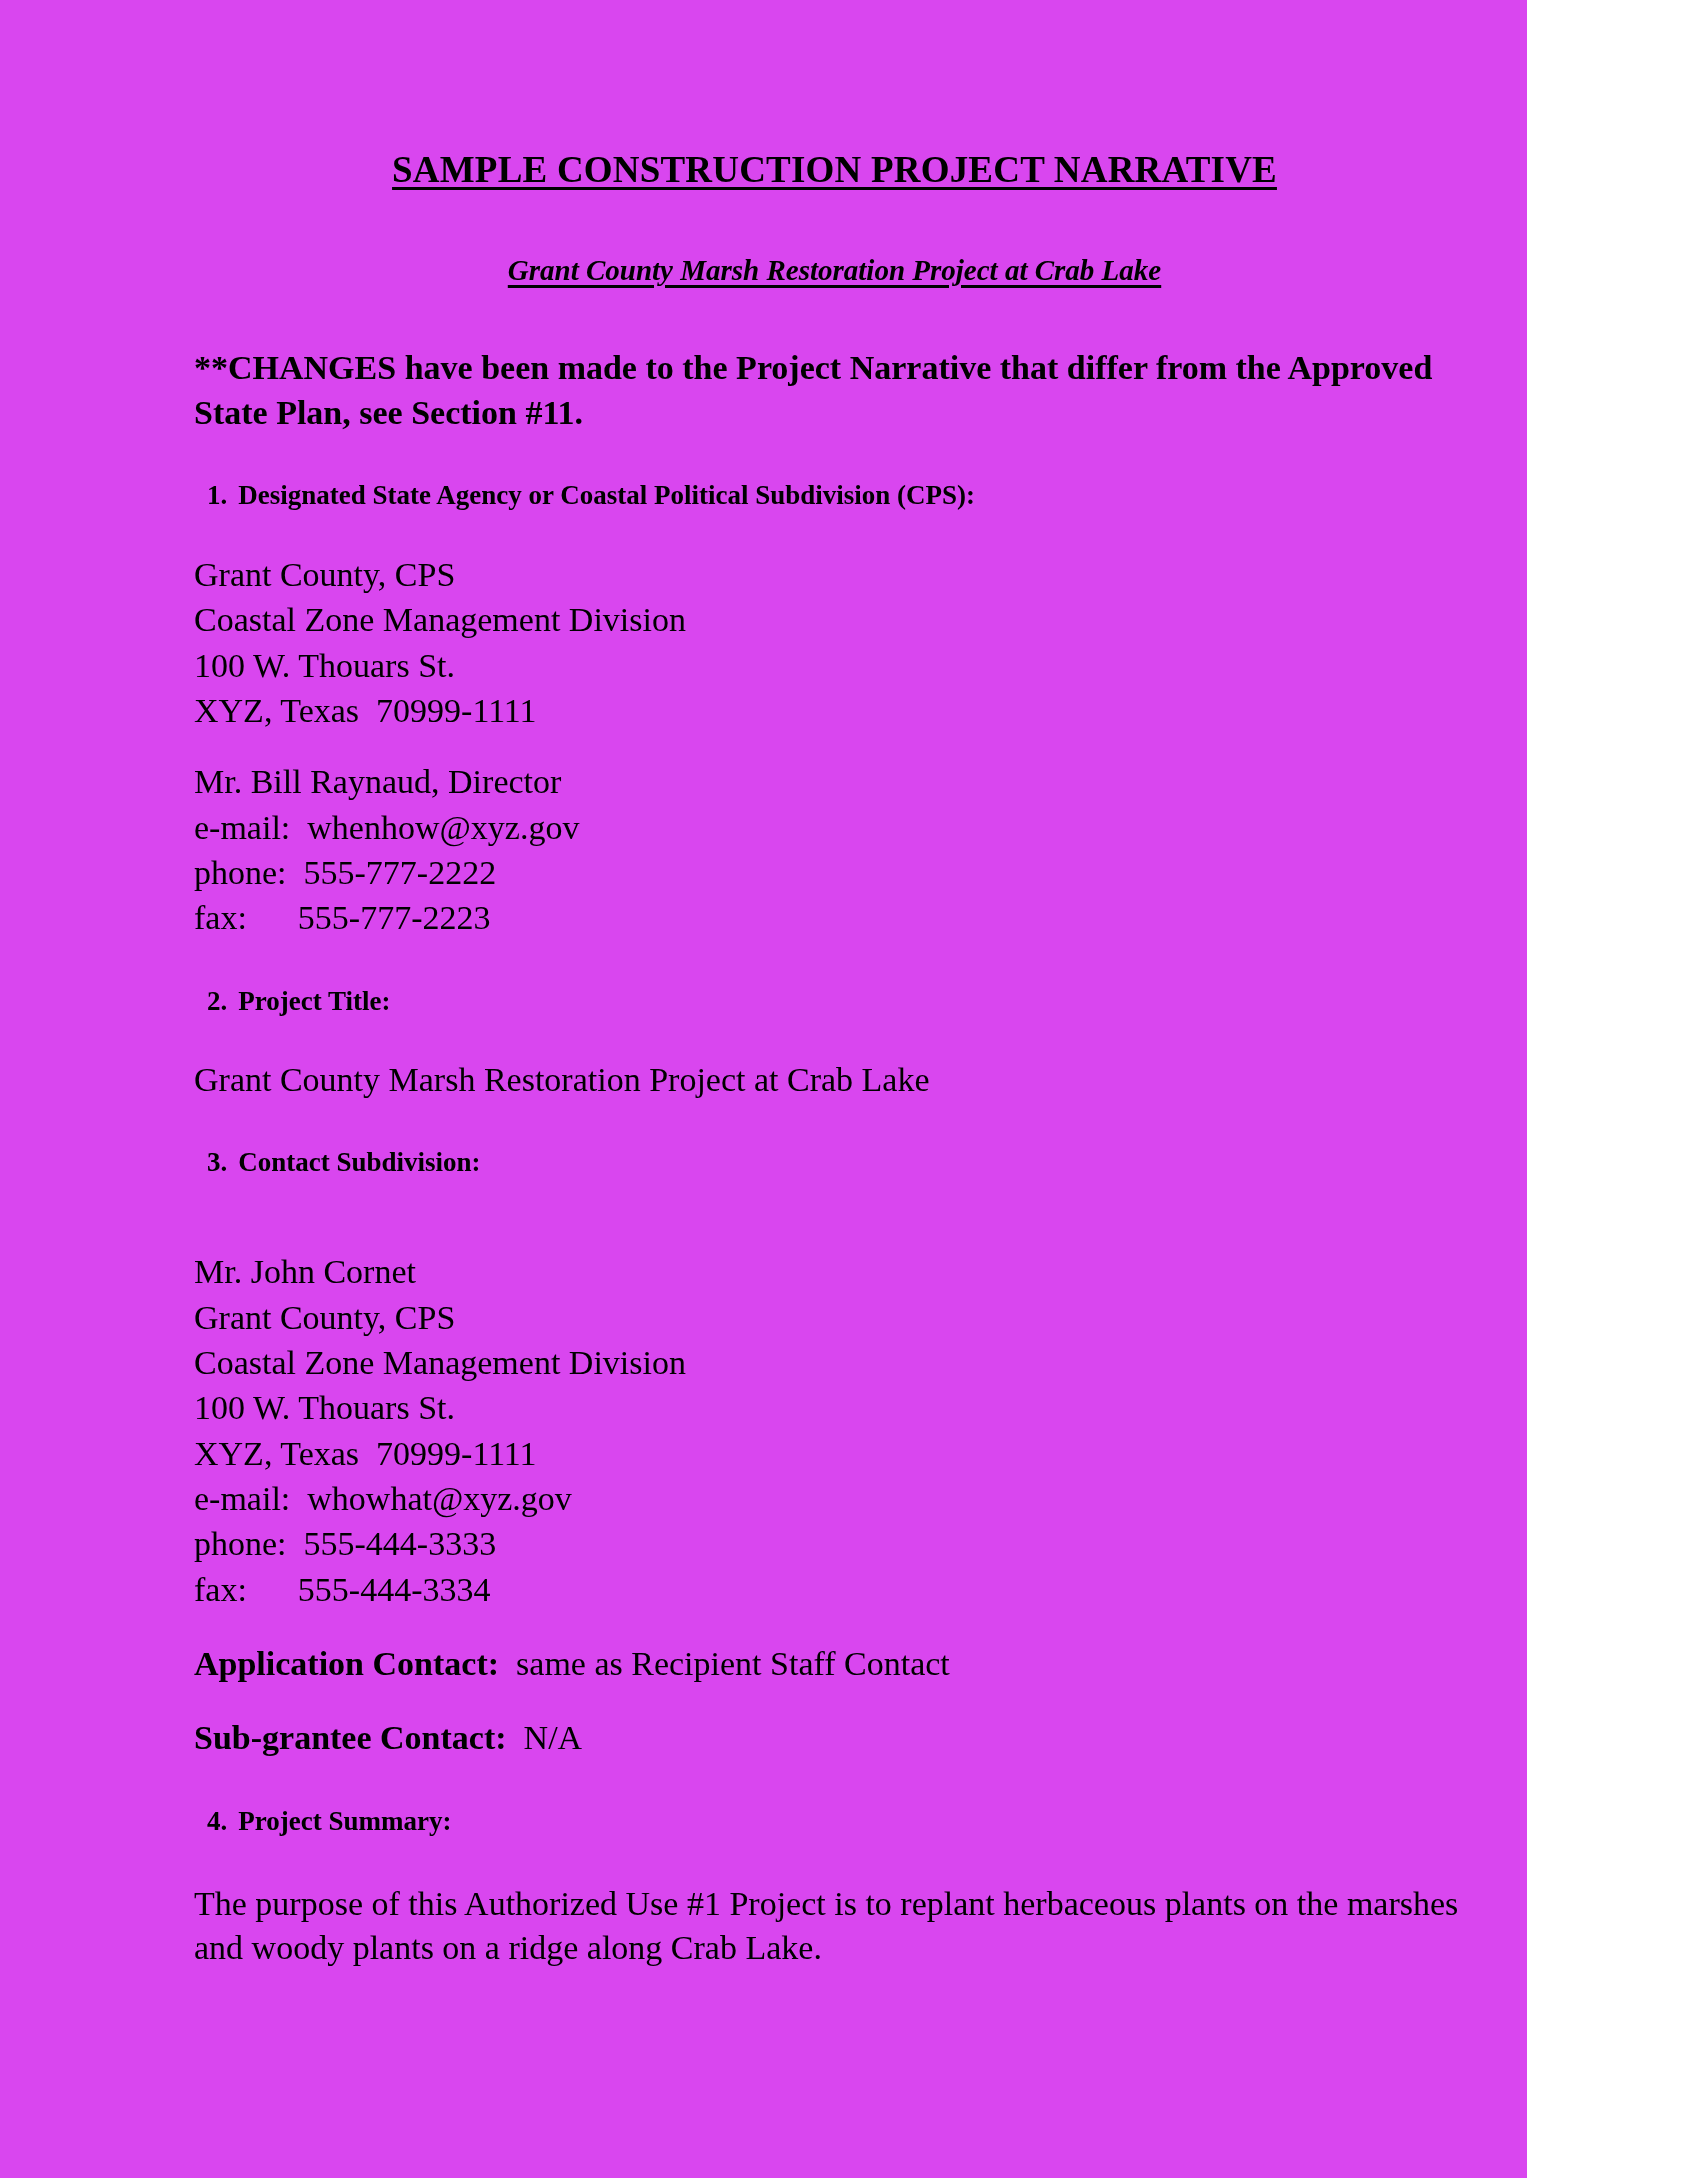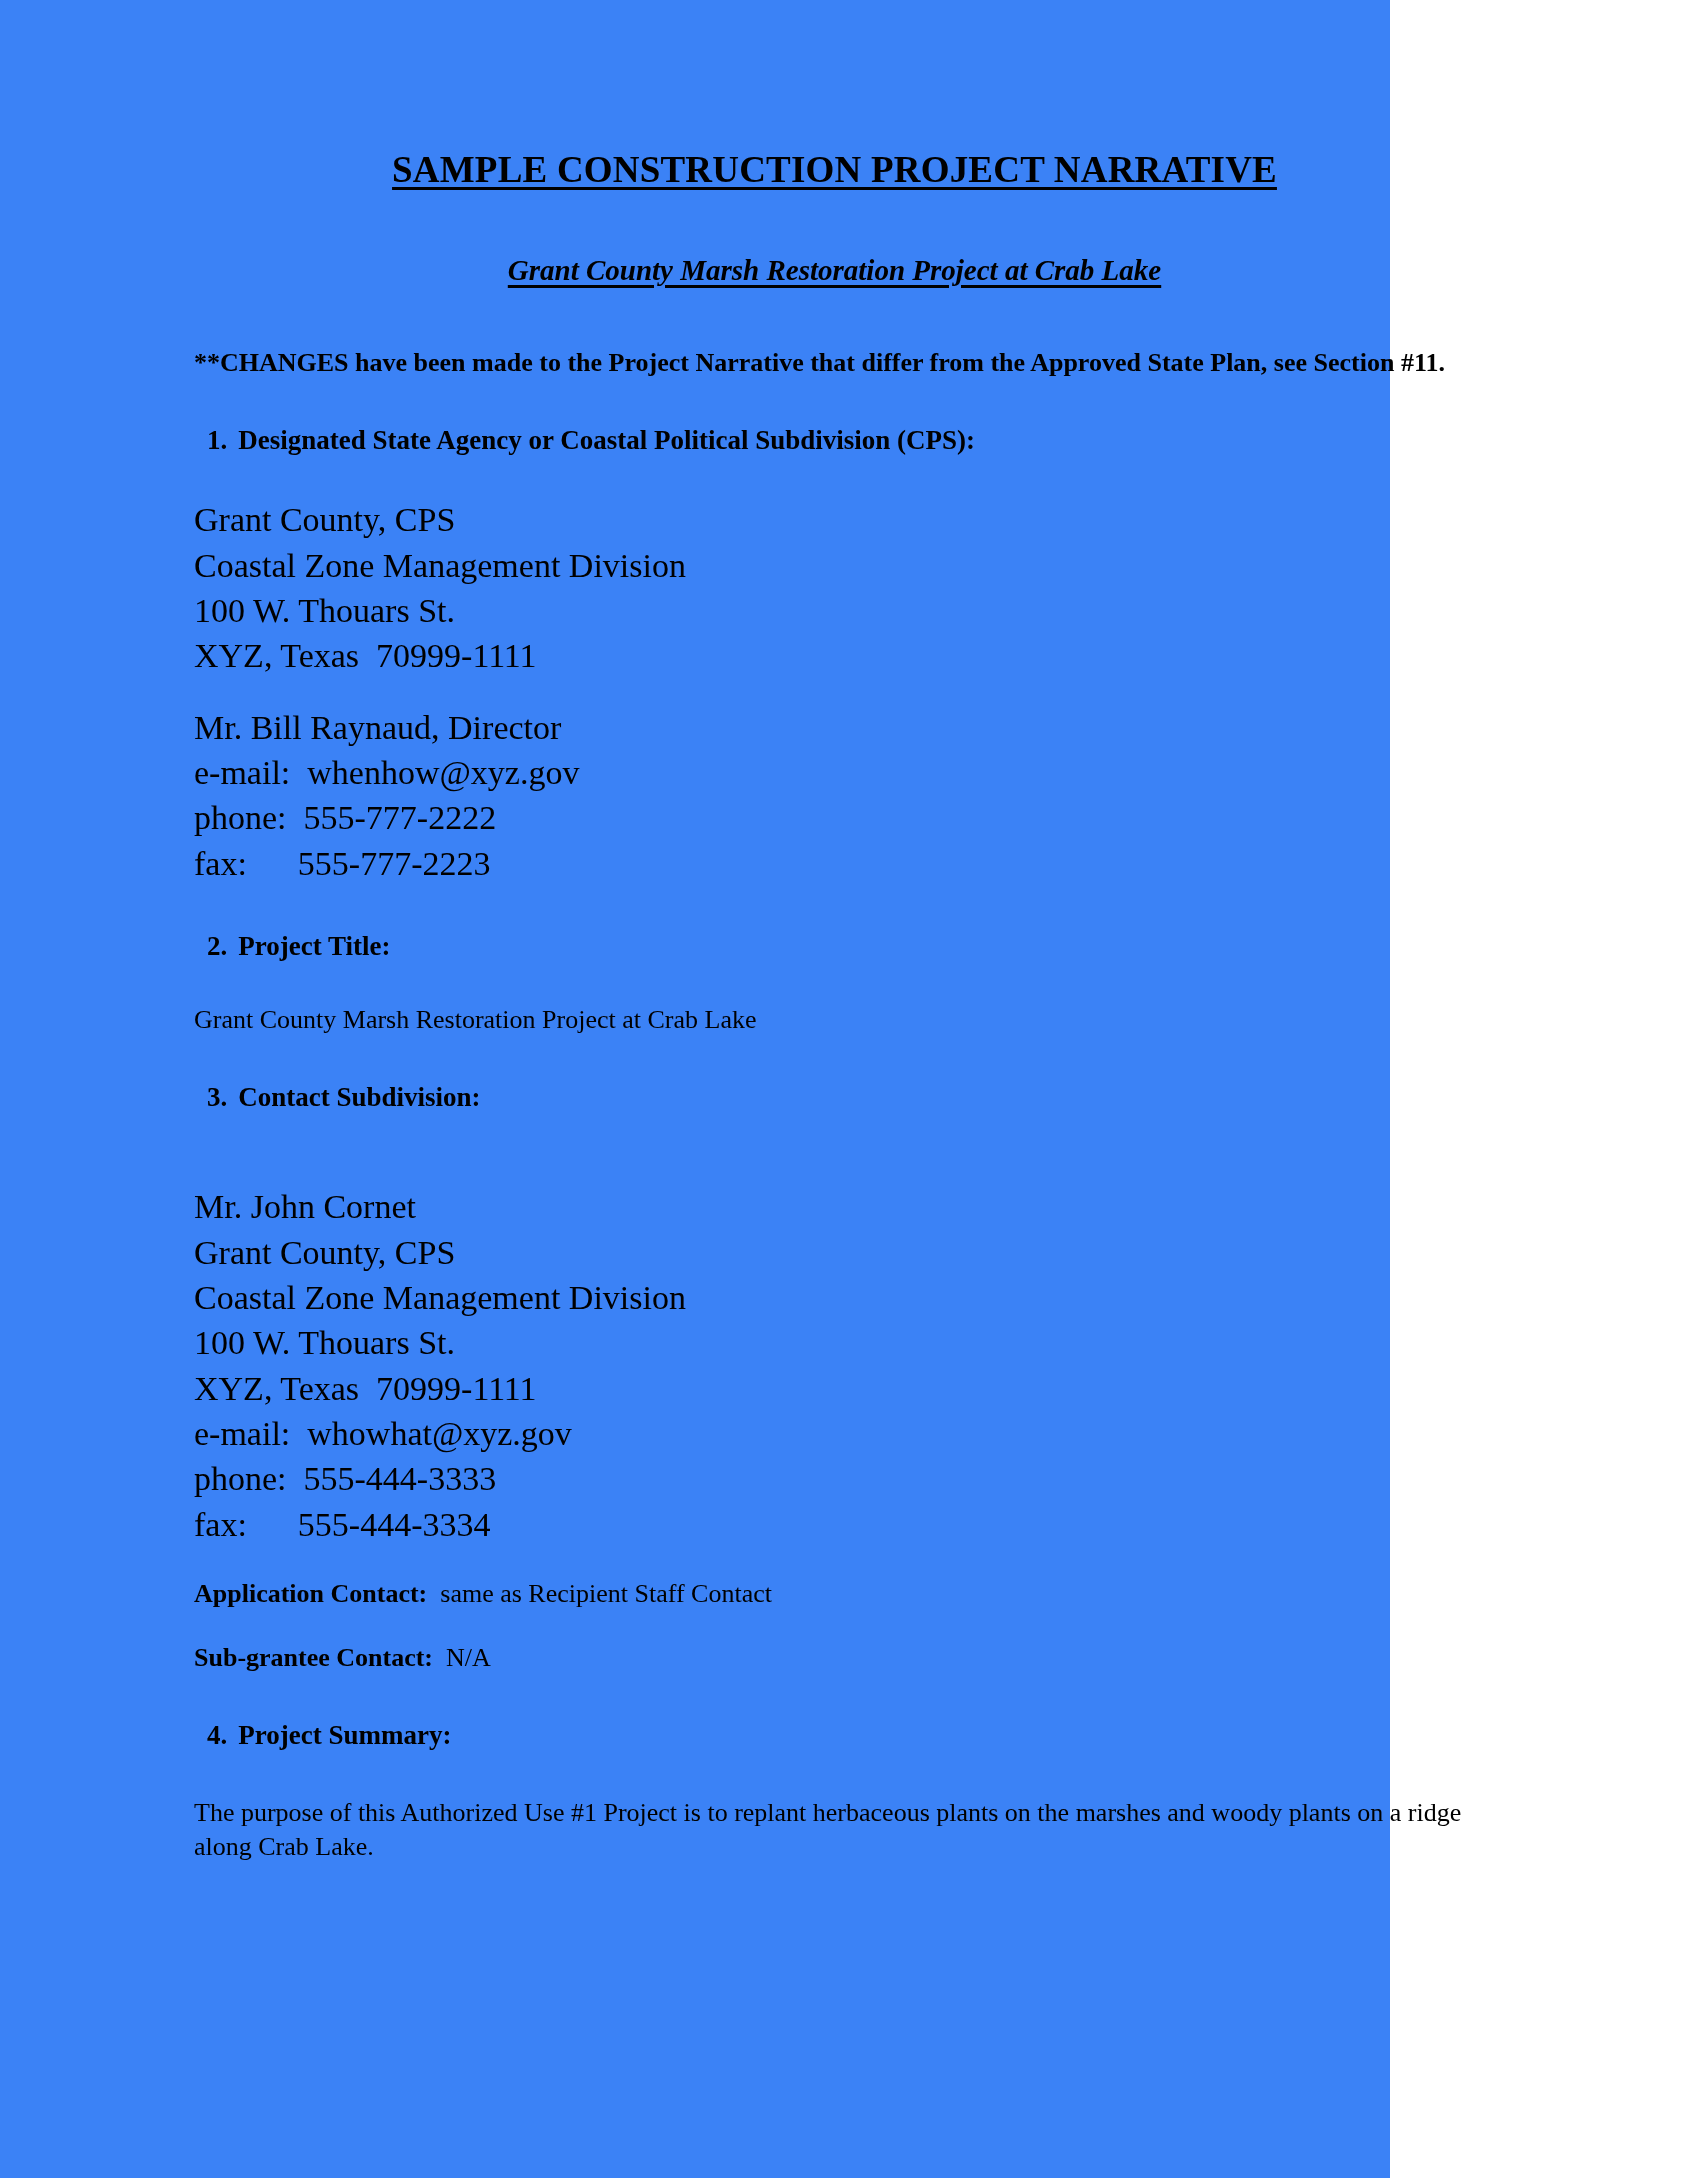--- a/index.html
+++ b/index.html
@@ -10,23 +10,23 @@
   body {
     width: 1683px;
     height: 2178px;
     font-family: "Liberation Serif", "DejaVu Serif", serif;
     color: #000000;
     -webkit-font-smoothing: antialiased;
   }
 
   .page {
     position: relative;
-    width: 1390px;
+    width: 1527px;
     height: 2178px;
-    background: #3b82f6;
+    background: #d946ef;
     box-sizing: border-box;
   }
 
   
   .content {
     position: absolute;
     left: 194px;
     top: 149px;
     width: 1281px;
   }
@@ -55,21 +55,21 @@
     margin: 0;
     padding: 0;
   }
   .doc-subtitle .u {
     text-decoration: underline;
     text-underline-offset: 5px;
     text-decoration-thickness: 3px;
   }
 
   .para {
-    font-size: 26px;
+    font-size: 34px;
     line-height: 1.30;
     margin: 0;
     padding: 0;
     text-align: left;
   }
   .para.bold {
     font-weight: bold;
   }
   .heading {
     font-size: 27px;

